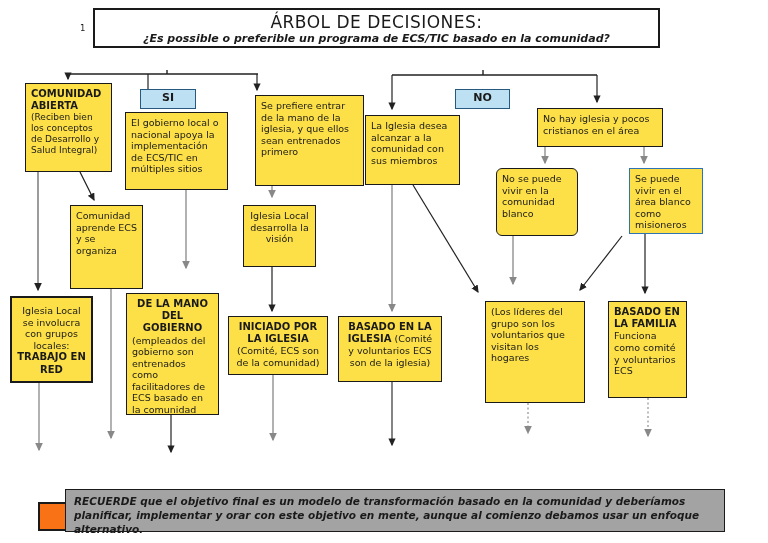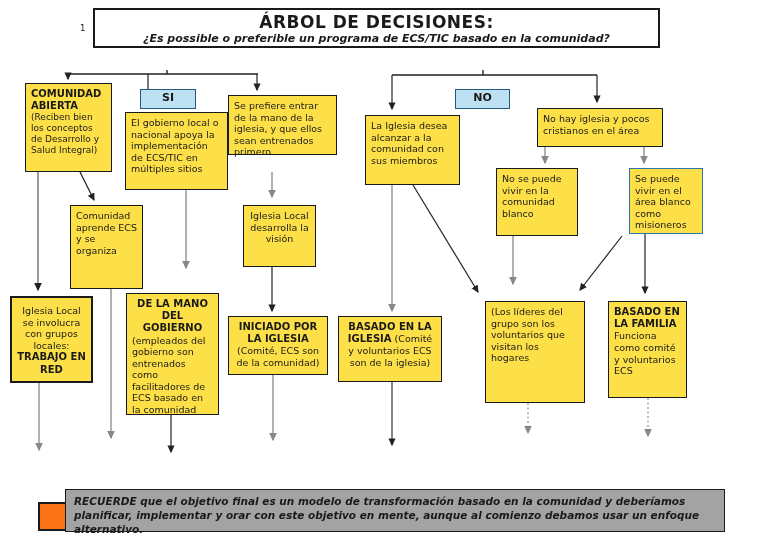--- a/index.html
+++ b/index.html
@@ -15,21 +15,21 @@
     z-index:1;word-wrap:break-word;
   }
   .box .t{font-weight:bold;font-size:10px;}
   .box .b{font-size:9.5px;}
   .center{text-align:center;}
   .titlebox{
     position:absolute;left:93px;top:8px;width:567px;height:40px;
     border:2px solid #1a1a1a;background:#fff;box-sizing:border-box;
     text-align:center;z-index:1;padding-top:2px;
   }
-  .titlebox .h{font-weight:bold;font-size:17px;letter-spacing:.5px;}
+  .titlebox .h{font-weight:normal;font-size:17px;letter-spacing:.5px;}
   .titlebox .s{font-weight:bold;font-style:italic;font-size:11px;margin-top:0px;}
   .pagenum{position:absolute;left:80px;top:23px;font-size:8.5px;z-index:1;}
   .branch{
     position:absolute;background:#bde1f2;border:1.5px solid #27587e;
     box-sizing:border-box;text-align:center;font-weight:bold;font-size:11px;
     line-height:16px;z-index:2;margin-top:39px;
   }
   .outcome{
     position:absolute;left:38px;top:460px;width:684px;height:29px;
     border:2px solid #1a1a1a;background:#f97316;box-sizing:border-box;
@@ -100,33 +100,33 @@
 
   <div class="box" style="left:25px;top:83px;width:87px;height:89px;">
     <div class="t">COMUNIDAD ABIERTA</div>
     <div class="b" style="font-size:9px;">(Reciben bien los conceptos de Desarrollo y Salud Integral)</div>
   </div>
 
   <div class="box" style="left:125px;top:112px;width:103px;height:78px;">
     <div class="b">El gobierno local o nacional apoya la implementación de ECS/TIC en múltiples sitios</div>
   </div>
 
-  <div class="box" style="left:228px;top:95px;width:109px;height:60px;">
+  <div class="box" style="left:255px;top:95px;width:109px;height:91px;">
     <div class="b">Se prefiere entrar de la mano de la iglesia, y que ellos sean entrenados primero</div>
   </div>
 
   <div class="box" style="left:365px;top:115px;width:95px;height:70px;">
     <div class="b">La Iglesia desea alcanzar a la comunidad con sus miembros</div>
   </div>
 
   <div class="box" style="left:537px;top:108px;width:126px;height:39px;">
     <div class="b">No hay iglesia y pocos cristianos en el área</div>
   </div>
 
-  <div class="box" style="left:496px;top:168px;width:82px;height:68px;">
+  <div class="box" style="left:496px;top:168px;width:82px;height:68px;border-radius:6px;">
     <div class="b">No se puede vivir en la comunidad blanco</div>
   </div>
 
   <div class="box" style="left:629px;top:168px;width:74px;height:66px;border-color:#2e74b5;">
     <div class="b">Se puede vivir en el área blanco como misioneros</div>
   </div>
 
   <div class="box" style="left:70px;top:205px;width:73px;height:84px;">
     <div class="b">Comunidad aprende ECS y se organiza</div>
   </div>

